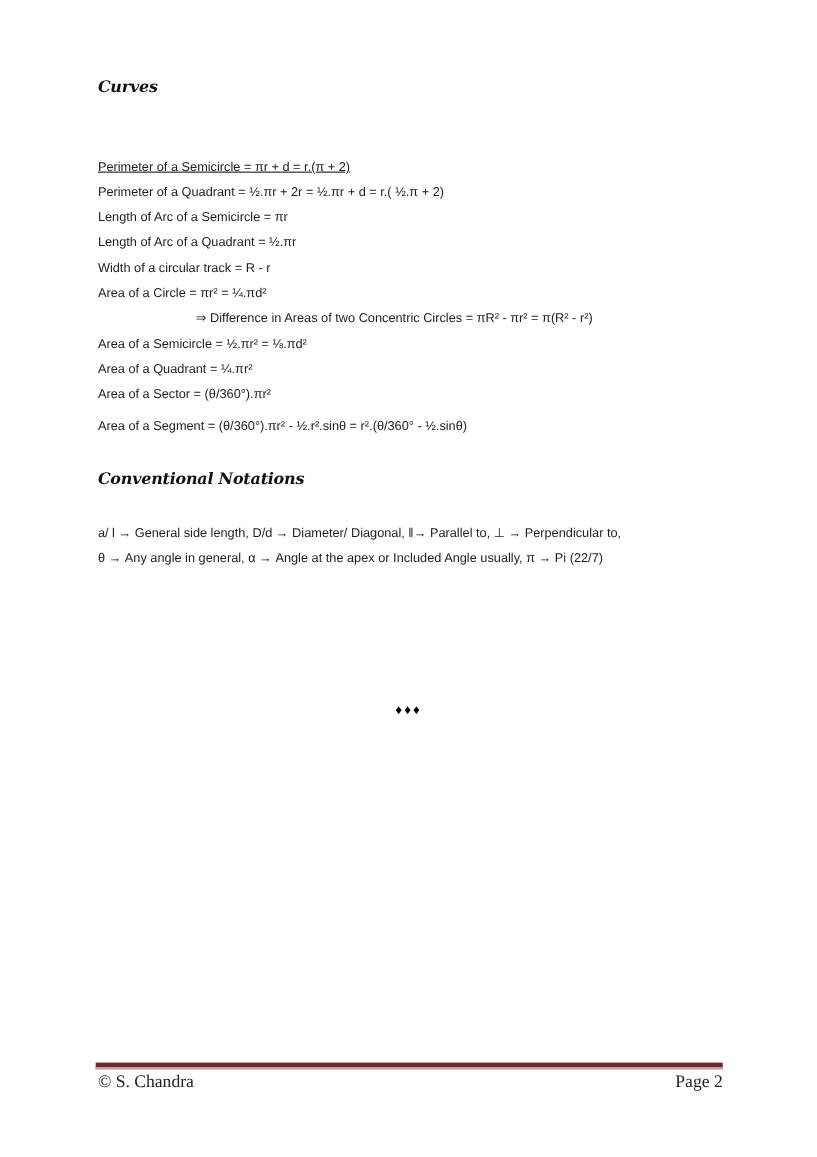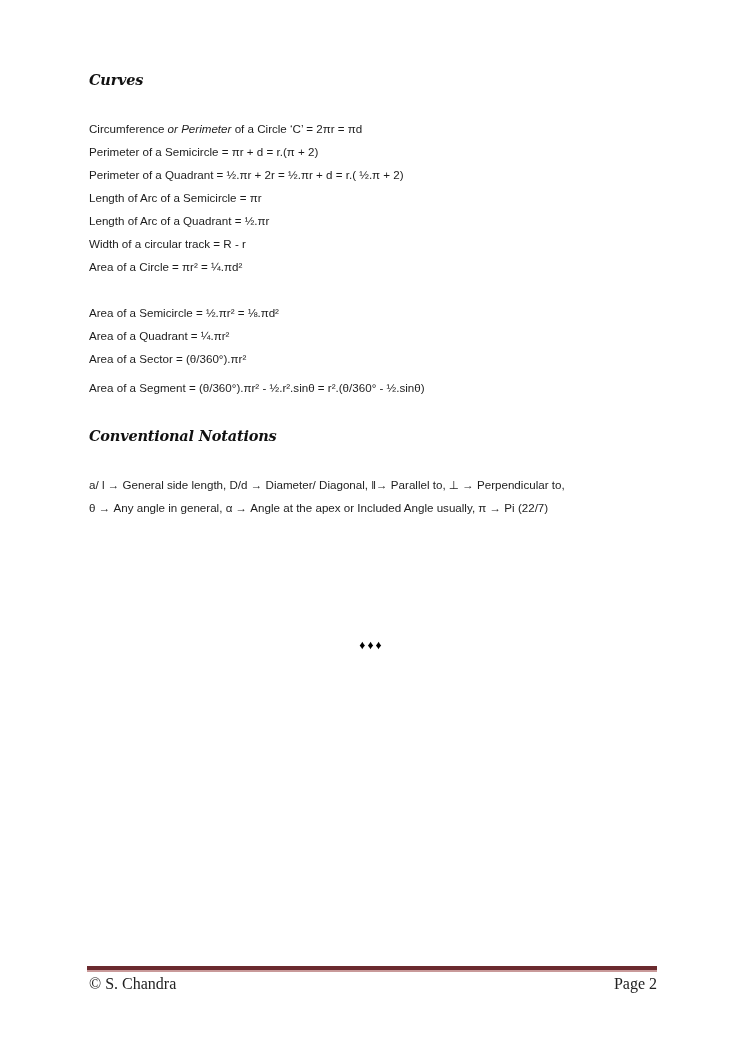--- a/index.html
+++ b/index.html
@@ -70,27 +70,27 @@
     .footer-left { left: 89px; }
     .footer-right { right: 86px; text-align: right; }
   </style>
 </head>
 <body>
 
 <div class="page">
 
   <h2 class="section-title" style="top:71px;">Curves</h2>
 
-  <p class="line" style="top:122px;"><span>Circumference </span><em>or Perimeter</em><span> of a Circle ‘C’ = 2πr = πd</span></p>
-  <p class="line" style="top:145px;">Perimeter of a Semicircle = πr + d = r.(π + 2)</p>
+  <p class="line" style="top:145px;text-decoration:underline;">Perimeter of a Semicircle = πr + d = r.(π + 2)</p>
   <p class="line" style="top:168px;">Perimeter of a Quadrant = ½.πr + 2r = ½.πr + d = r.( ½.π + 2)</p>
   <p class="line" style="top:191px;">Length of Arc of a Semicircle = πr</p>
   <p class="line" style="top:214px;">Length of Arc of a Quadrant = ½.πr</p>
   <p class="line" style="top:237px;">Width of a circular track = R - r</p>
   <p class="line" style="top:260px;">Area of a Circle = πr² =  ¼.πd²</p>
+  <p class="line indent" style="top:283px;">⇒ Difference in Areas of two Concentric Circles = πR² - πr² = π(R² - r²)</p>
   <p class="line" style="top:306px;">Area of a Semicircle = ½.πr² = ⅛.πd²</p>
   <p class="line" style="top:329px;">Area of a Quadrant = ¼.πr²</p>
   <p class="line" style="top:352px;text-align:center;">Area of a Sector = (θ/360°).πr²</p>
   <p class="line" style="top:369px;margin-top:12px;">Area of a Segment = (θ/360°).πr² - ½.r².sinθ = r².(θ/360° - ½.sinθ)</p>
 
   <h2 class="section-title" style="top:427px;">Conventional Notations</h2>
 
   <p class="line" style="top:478px;">a/ l → General side length, D/d → Diameter/ Diagonal, ǁ→ Parallel to, ⊥ → Perpendicular to,</p>
   <p class="line" style="top:501px;">θ → Any angle in general, α → Angle at the apex or Included Angle usually, π → Pi (22/7)</p>
 

